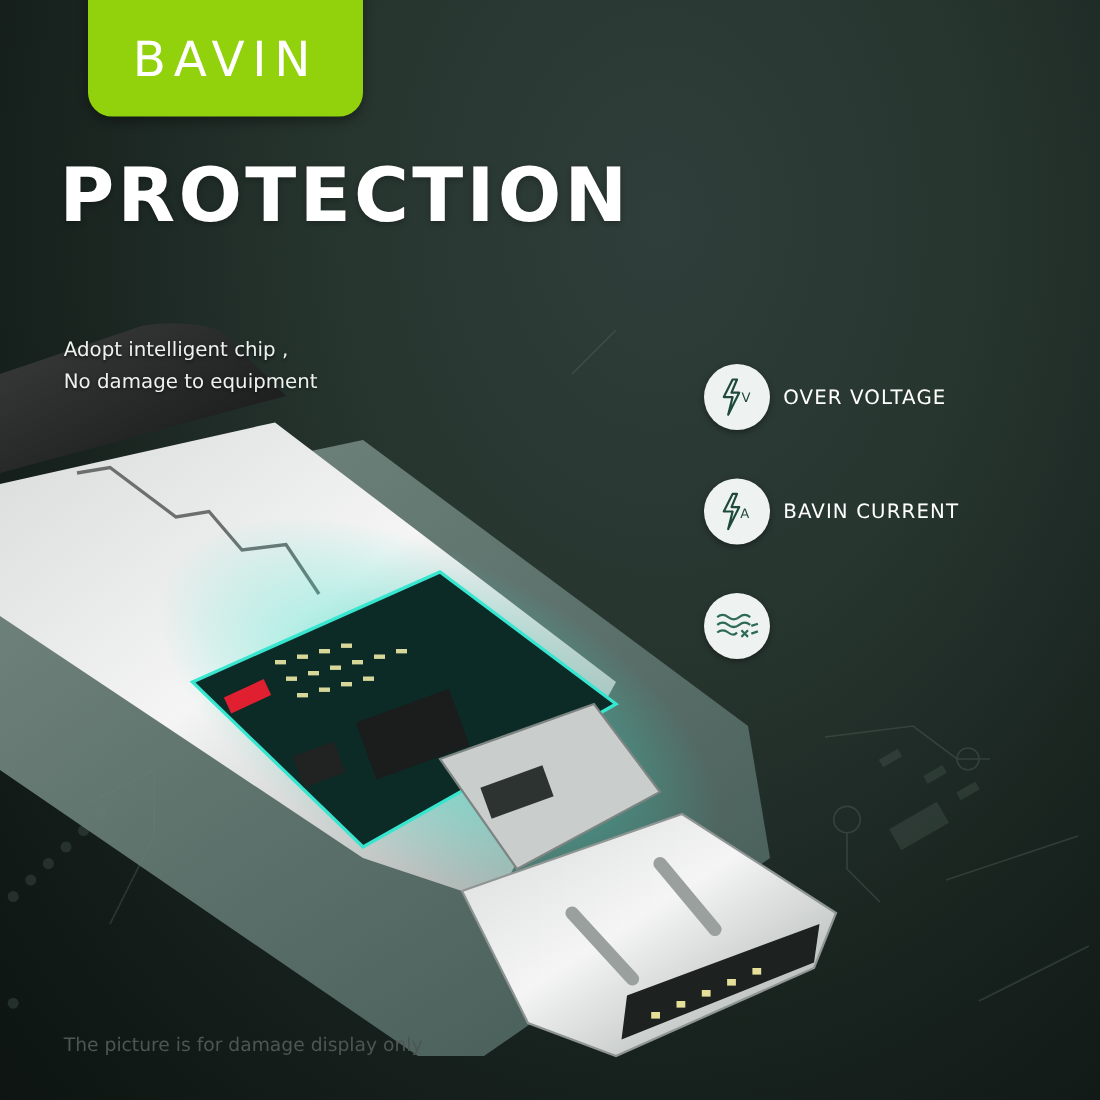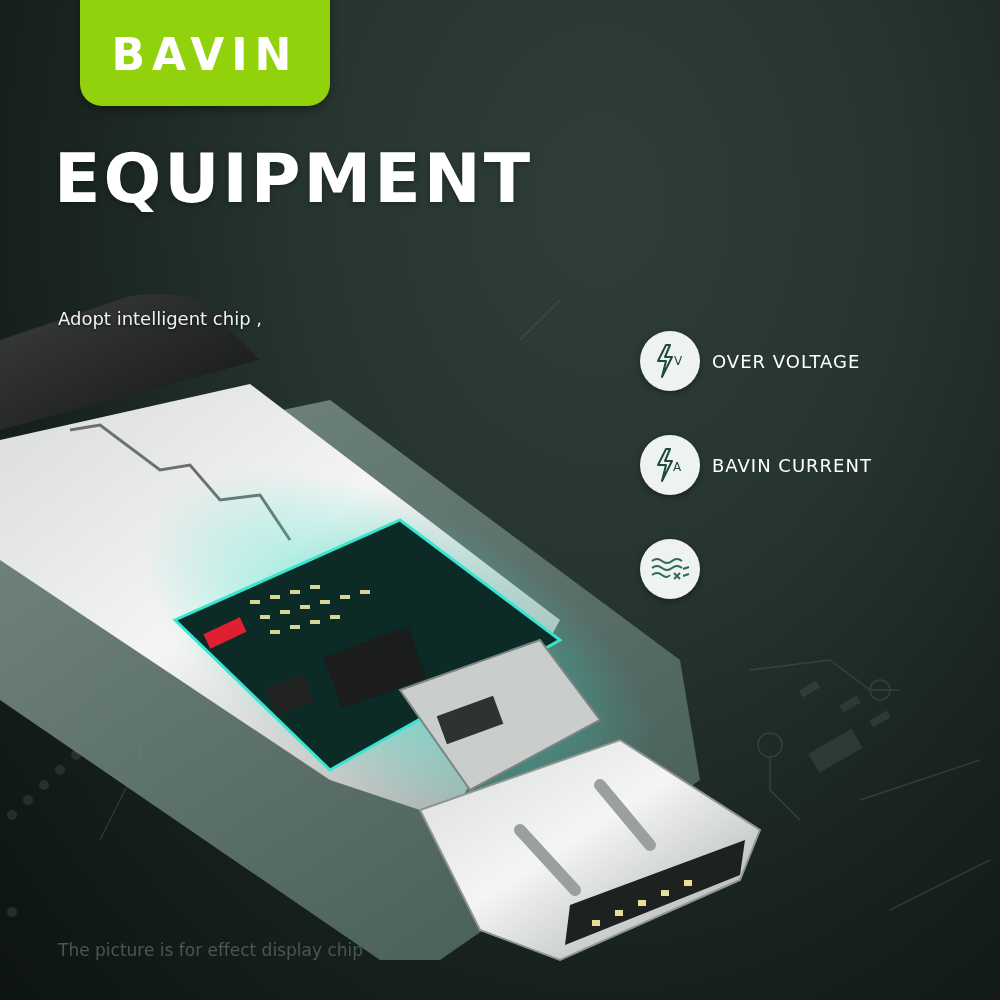--- a/index.html
+++ b/index.html
@@ -9,21 +9,21 @@
     background: radial-gradient(ellipse at 60% 20%, #2f3e3a 0%, #27352f 35%, #16201c 70%, #0d1411 100%);
   }
   .bg-circuit { position: absolute; inset: 0; opacity: 0.35; }
   .logo {
     position: absolute; left: 80px; top: -12px; width: 250px; height: 118px;
     background: #92d20c; border-radius: 0 0 22px 22px;
     display: flex; align-items: center; justify-content: center;
     box-shadow: 0 4px 10px rgba(0,0,0,0.35);
   }
   .logo span {
-    color: #ffffff; font-family: "DejaVu Sans", sans-serif; font-weight: bold;
+    color: #ffffff; font-family: "DejaVu Sans", sans-serif; font-weight: normal;
     font-size: 44px; letter-spacing: 7px; padding-top: 14px;
   }
   .headline {
     position: absolute; left: 54px; top: 134px; color: #ffffff;
     font-family: "DejaVu Sans", sans-serif; font-weight: bold;
     font-size: 68px; line-height: 90px; letter-spacing: 3px;
     text-shadow: 0 2px 6px rgba(0,0,0,0.3);
   }
   .subline {
     position: absolute; left: 58px; top: 304px; color: #eef2ef;
@@ -74,21 +74,21 @@
       <circle cx="92" cy="740" r="5"></circle>
     <circle cx="12" cy="912" r="5"></circle>
   </g>
 </svg>
 
 <div class="logo">
   <span>BAVIN</span>
 </div>
 
 <div class="headline">
-  <div>EQUIPMENT</div>
+  <div>PROTECTION</div>
 </div>
 
 <svg class="product" width="1000" height="720" viewBox="0 280 1000 720">
   <defs>
     <linearGradient id="metal" x1="0" y1="0" x2="1" y2="1">
       <stop offset="0" stop-color="#d9dcdb"></stop>
       <stop offset="0.45" stop-color="#f4f5f4"></stop>
       <stop offset="1" stop-color="#9da5a2"></stop>
     </linearGradient>
     <linearGradient id="shell" x1="0" y1="0" x2="1" y2="1">
@@ -146,20 +146,21 @@
     <rect x="638" y="900" width="8" height="6"></rect>
       <rect x="661" y="890" width="8" height="6"></rect>
     <rect x="684" y="880" width="8" height="6"></rect>
   </g>
   <path d="M520 830 L575 890" stroke="#9aa09e" stroke-width="12" stroke-linecap="round"></path>
   <path d="M600 785 L650 845" stroke="#9aa09e" stroke-width="12" stroke-linecap="round"></path>
 </svg>
 
 <div class="subline">
   <div>Adopt intelligent chip ,</div>
+  <div>No damage to equipment</div>
 </div>
 
 <div class="features">
   <div class="feature">
     <div class="icon">
       <svg width="40" height="40" viewBox="0 0 40 40">
         <path d="M16 4 L8 20 L16 20 L12 36 L22 16 L15 16 L20 4 Z" fill="none" stroke="#1f4a3a" stroke-width="2" stroke-linejoin="round"></path>
         <text x="24" y="24" font-family="DejaVu Sans, sans-serif" font-size="12" fill="#1f4a3a">V</text>
       </svg>
     </div>
@@ -182,13 +183,13 @@
           <path d="M4 19 Q9 15 14 19 T24 19 T34 19"></path>
           <path d="M4 26 Q9 22 14 26 T22 26"></path>
           <path d="M26 24 L32 30 M32 24 L26 30"></path>
           <path d="M35 20 L41 18 M35 27 L41 25"></path>
         </g>
       </svg>
     </div>
   </div>
 </div>
 
-<div class="disclaimer">The picture is for effect display chip</div>
+<div class="disclaimer">The picture is for damage display only</div>
 
 </body></html>

